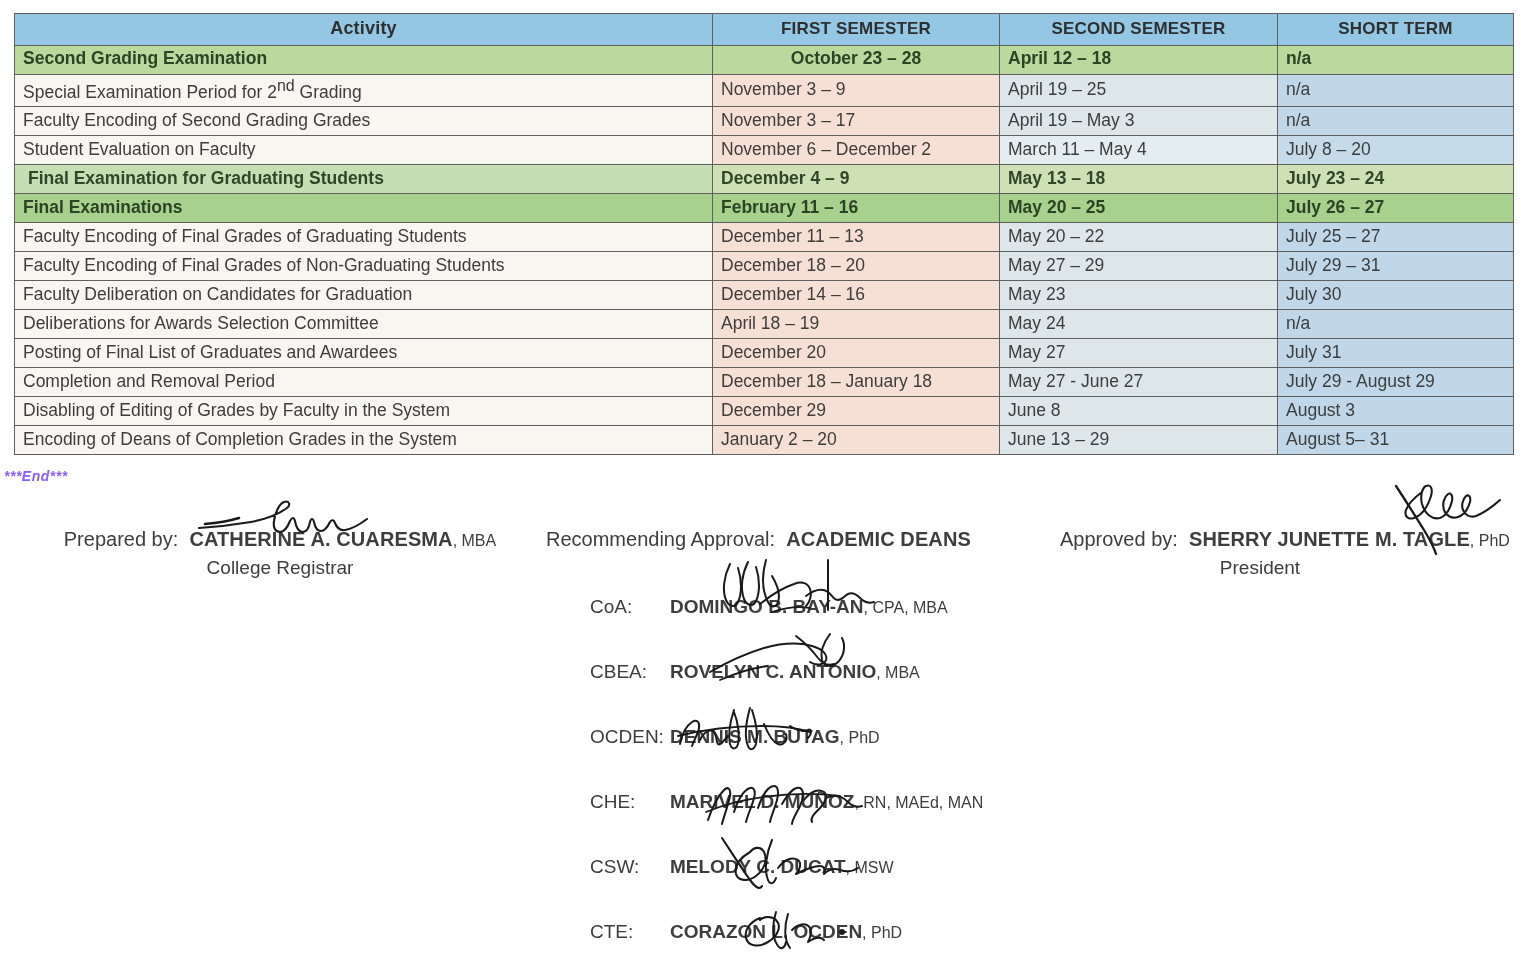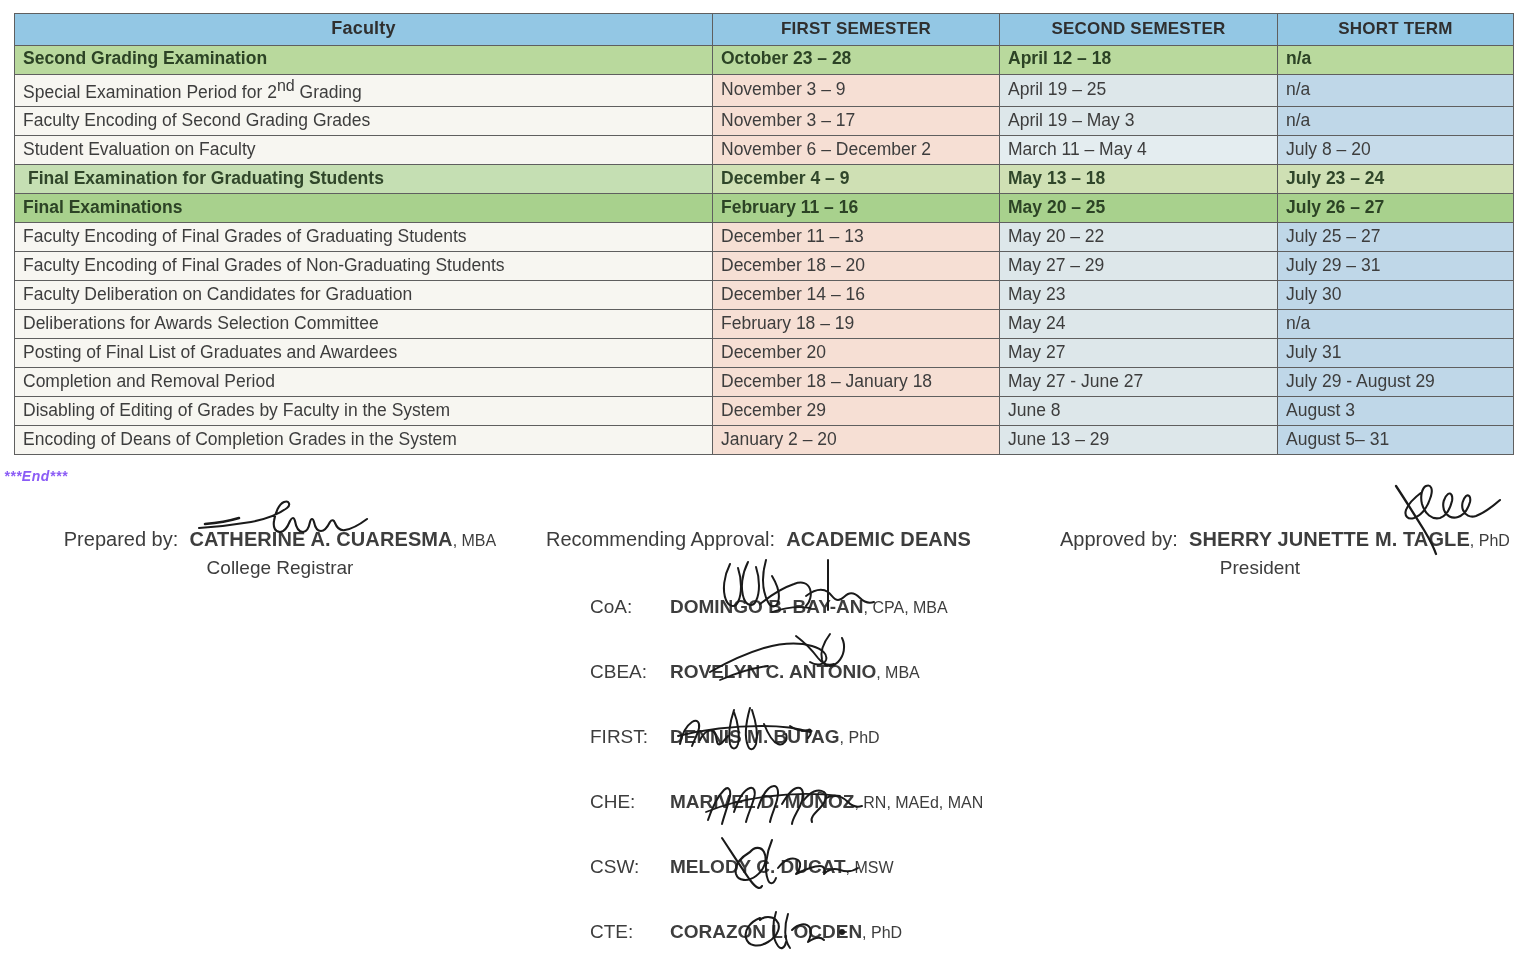--- a/index.html
+++ b/index.html
@@ -59,21 +59,21 @@
   tr.hl-light td.sem1 { background: #cfe0b4; font-weight: bold; color: #30462a; }
   tr.hl-light td.sem2 { background: #cfe0b4; font-weight: bold; color: #30462a; }
   tr.hl-light td.shrt { background: #cfe0b4; font-weight: bold; color: #30462a; }
 
   tr.hl-strong td.act  { background: #a8d18d; font-weight: bold; color: #2c4325; }
   tr.hl-strong td.sem1 { background: #a8d18d; font-weight: bold; color: #2c4325; }
   tr.hl-strong td.sem2 { background: #a8d18d; font-weight: bold; color: #2c4325; }
   tr.hl-strong td.shrt { background: #a8d18d; font-weight: bold; color: #2c4325; }
 
   tr.hl-green td.act  { background: #b9d99d; font-weight: bold; color: #2c4325; }
-  tr.hl-green td.sem1 { background: #b9d99d; font-weight: bold; color: #2c4325; }
+  tr.hl-green td.sem1 { background: #b9d99d; font-weight: bold; color: #2c4325; text-align: center; }
   tr.hl-green td.sem2 { background: #b9d99d; font-weight: bold; color: #2c4325; }
   tr.hl-green td.shrt { background: #b9d99d; font-weight: bold; color: #2c4325; }
 
   tr.plain td.act  { background: #f7f6f1; color: #3d3d3d; }
   tr.plain td.sem1 { background: #f6dfd4; color: #3d3d3d; }
   tr.plain td.sem2 { background: #dde7ea; color: #3d3d3d; }
   tr.plain td.shrt { background: #bfd7e8; color: #3d3d3d; }
 
   
   tr.plain.pale td.sem2 { background: #e4edf0; }
@@ -175,21 +175,21 @@
 <div class="cal-wrap">
   <table class="cal">
     <colgroup>
       <col class="c-activity">
         <col class="c-first">
         <col class="c-second">
         <col class="c-short">
     </colgroup>
     <thead>
       <tr>
-        <th class="h-activity">Faculty</th>
+        <th class="h-activity">Activity</th>
         <th>FIRST SEMESTER</th>
         <th>SECOND SEMESTER</th>
         <th>SHORT TERM</th>
       </tr>
     </thead>
     <tbody id="cal-body">
         <tr class="hl-green">
           <td class="act">Second Grading Examination</td>
           <td class="sem1">October 23 – 28</td>
           <td class="sem2">April 12 – 18</td>
@@ -238,21 +238,21 @@
           <td class="shrt">July 29 – 31</td>
         </tr>
         <tr class="plain">
           <td class="act">Faculty Deliberation on Candidates for Graduation</td>
           <td class="sem1">December 14 – 16</td>
           <td class="sem2">May 23</td>
           <td class="shrt">July 30</td>
         </tr>
         <tr class="plain">
           <td class="act">Deliberations for Awards Selection Committee</td>
-          <td class="sem1">February 18 – 19</td>
+          <td class="sem1">April 18 – 19</td>
           <td class="sem2">May 24</td>
           <td class="shrt">n/a</td>
         </tr>
         <tr class="plain">
           <td class="act">Posting of Final List of Graduates and Awardees</td>
           <td class="sem1">December 20</td>
           <td class="sem2">May 27</td>
           <td class="shrt">July 31</td>
         </tr>
         <tr class="plain">
@@ -315,21 +315,21 @@
 <div class="deans" id="deans-list">
     <div class="dean-row">
       <span class="dean-code">CoA:</span>
       <span class="dean-name"><b>DOMINGO B. BAY-AN</b><span class="suf">, CPA, MBA</span></span>
     </div>
     <div class="dean-row">
       <span class="dean-code">CBEA:</span>
       <span class="dean-name"><b>ROVELYN C. ANTONIO</b><span class="suf">, MBA</span></span>
     </div>
     <div class="dean-row">
-      <span class="dean-code">FIRST:</span>
+      <span class="dean-code">OCDEN:</span>
       <span class="dean-name"><b>DENNIS M. BUTAG</b><span class="suf">, PhD</span></span>
     </div>
     <div class="dean-row">
       <span class="dean-code">CHE:</span>
       <span class="dean-name"><b>MARIVEL D. MUÑOZ</b><span class="suf">, RN, MAEd, MAN</span></span>
     </div>
     <div class="dean-row">
       <span class="dean-code">CSW:</span>
       <span class="dean-name"><b>MELODY C. DUCAT</b><span class="suf">, MSW</span></span>
     </div>

